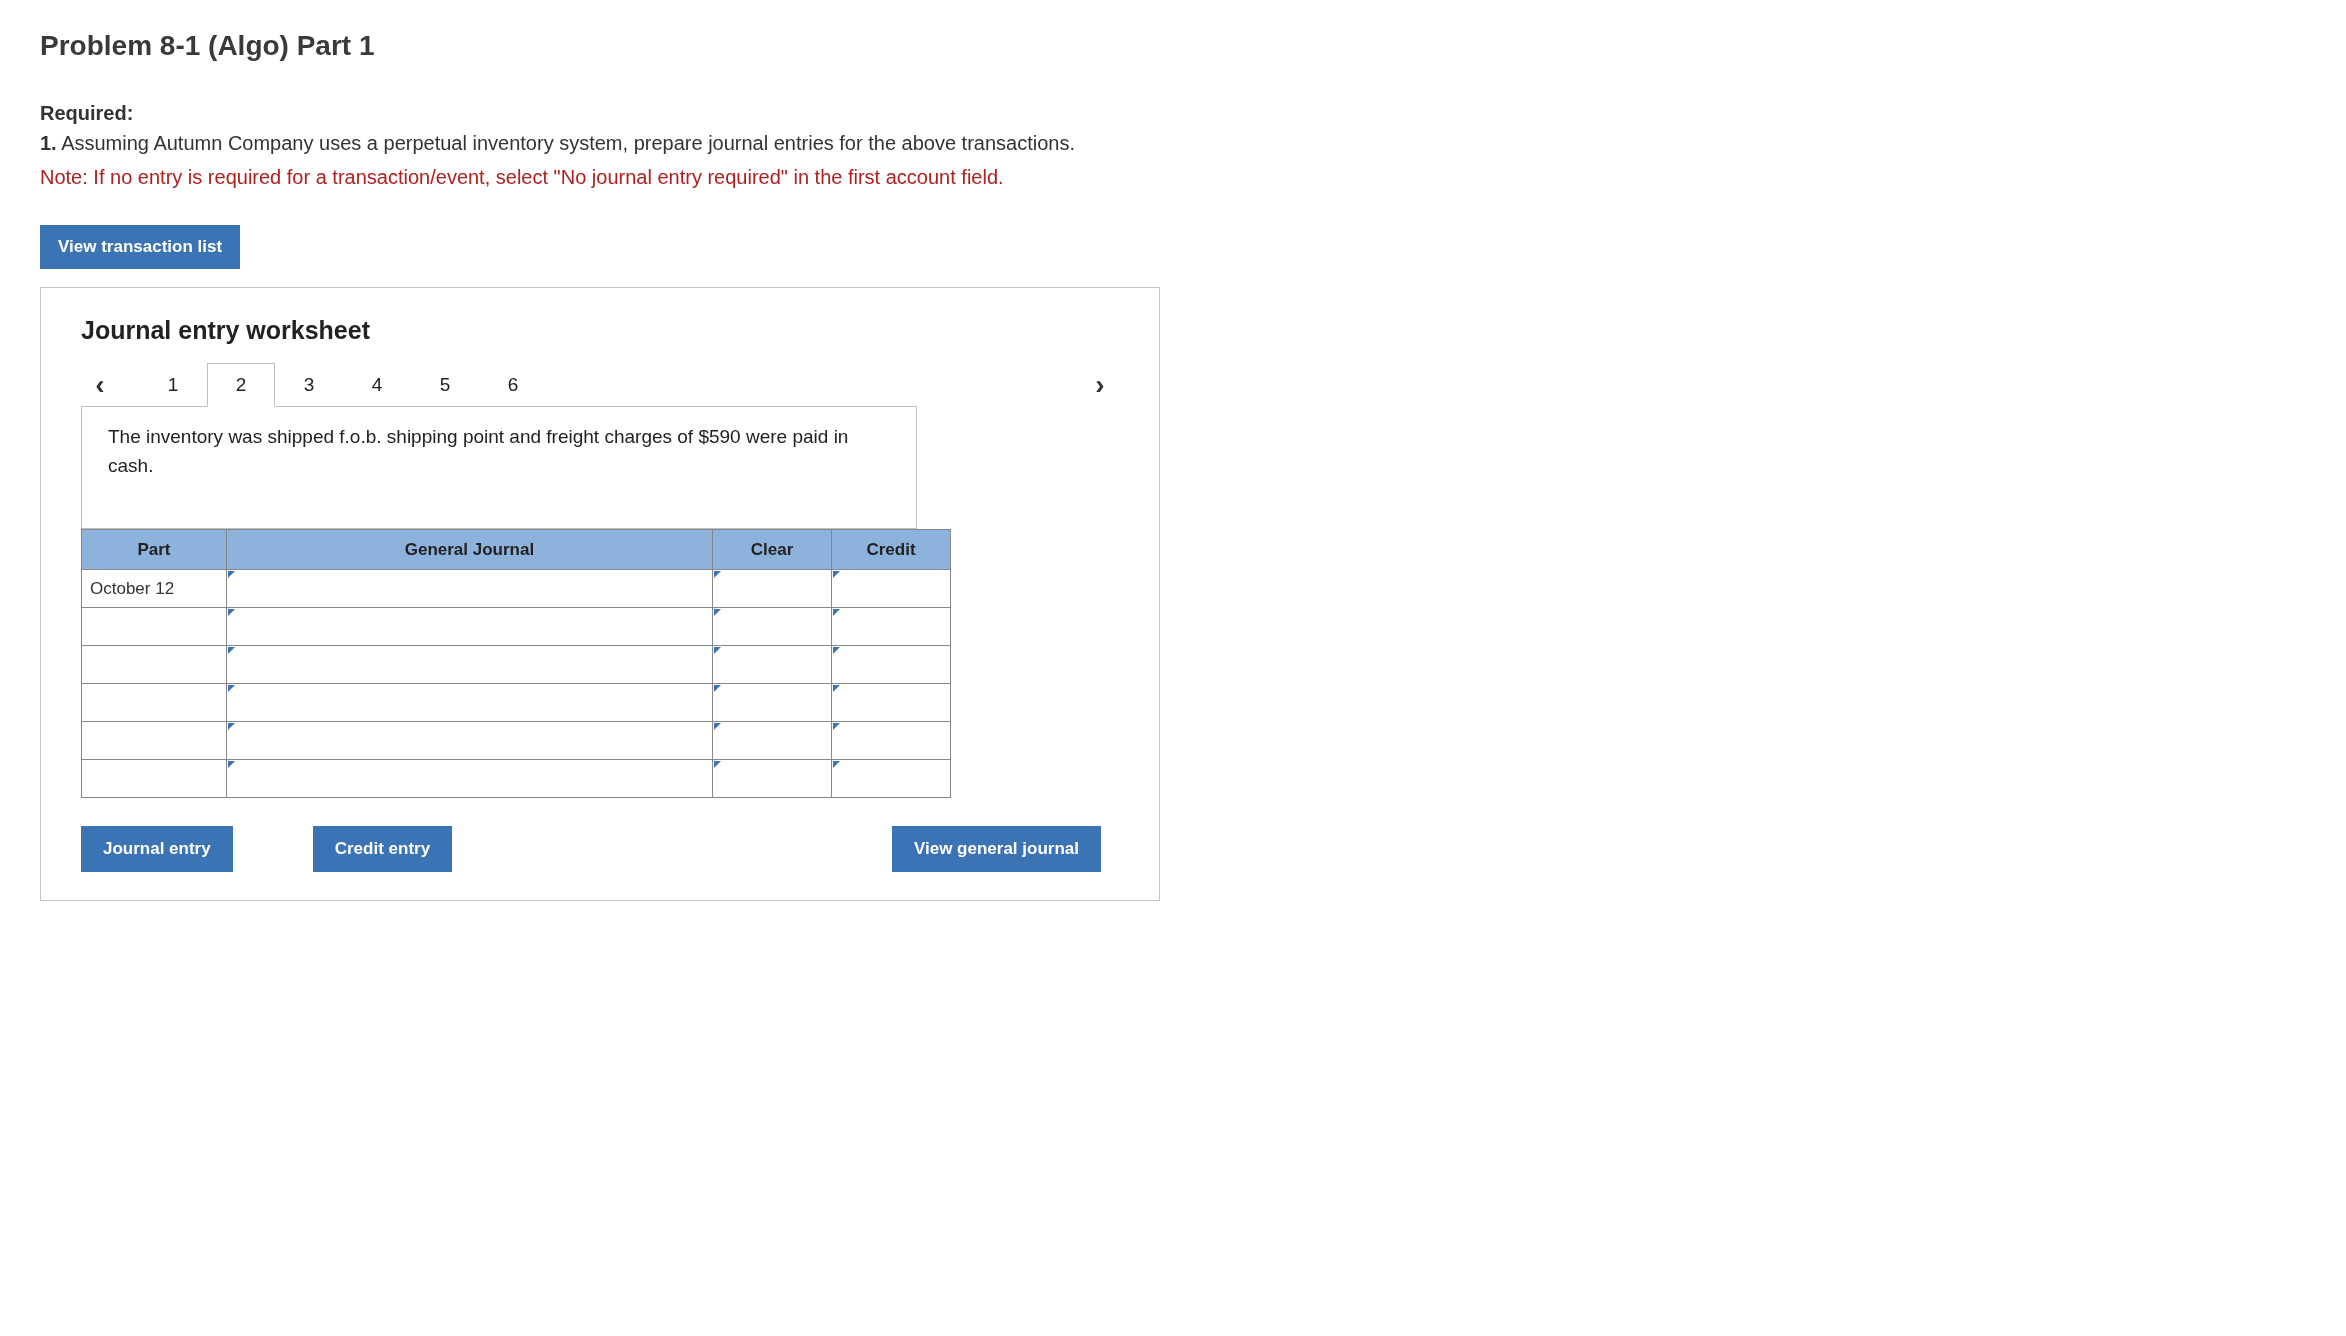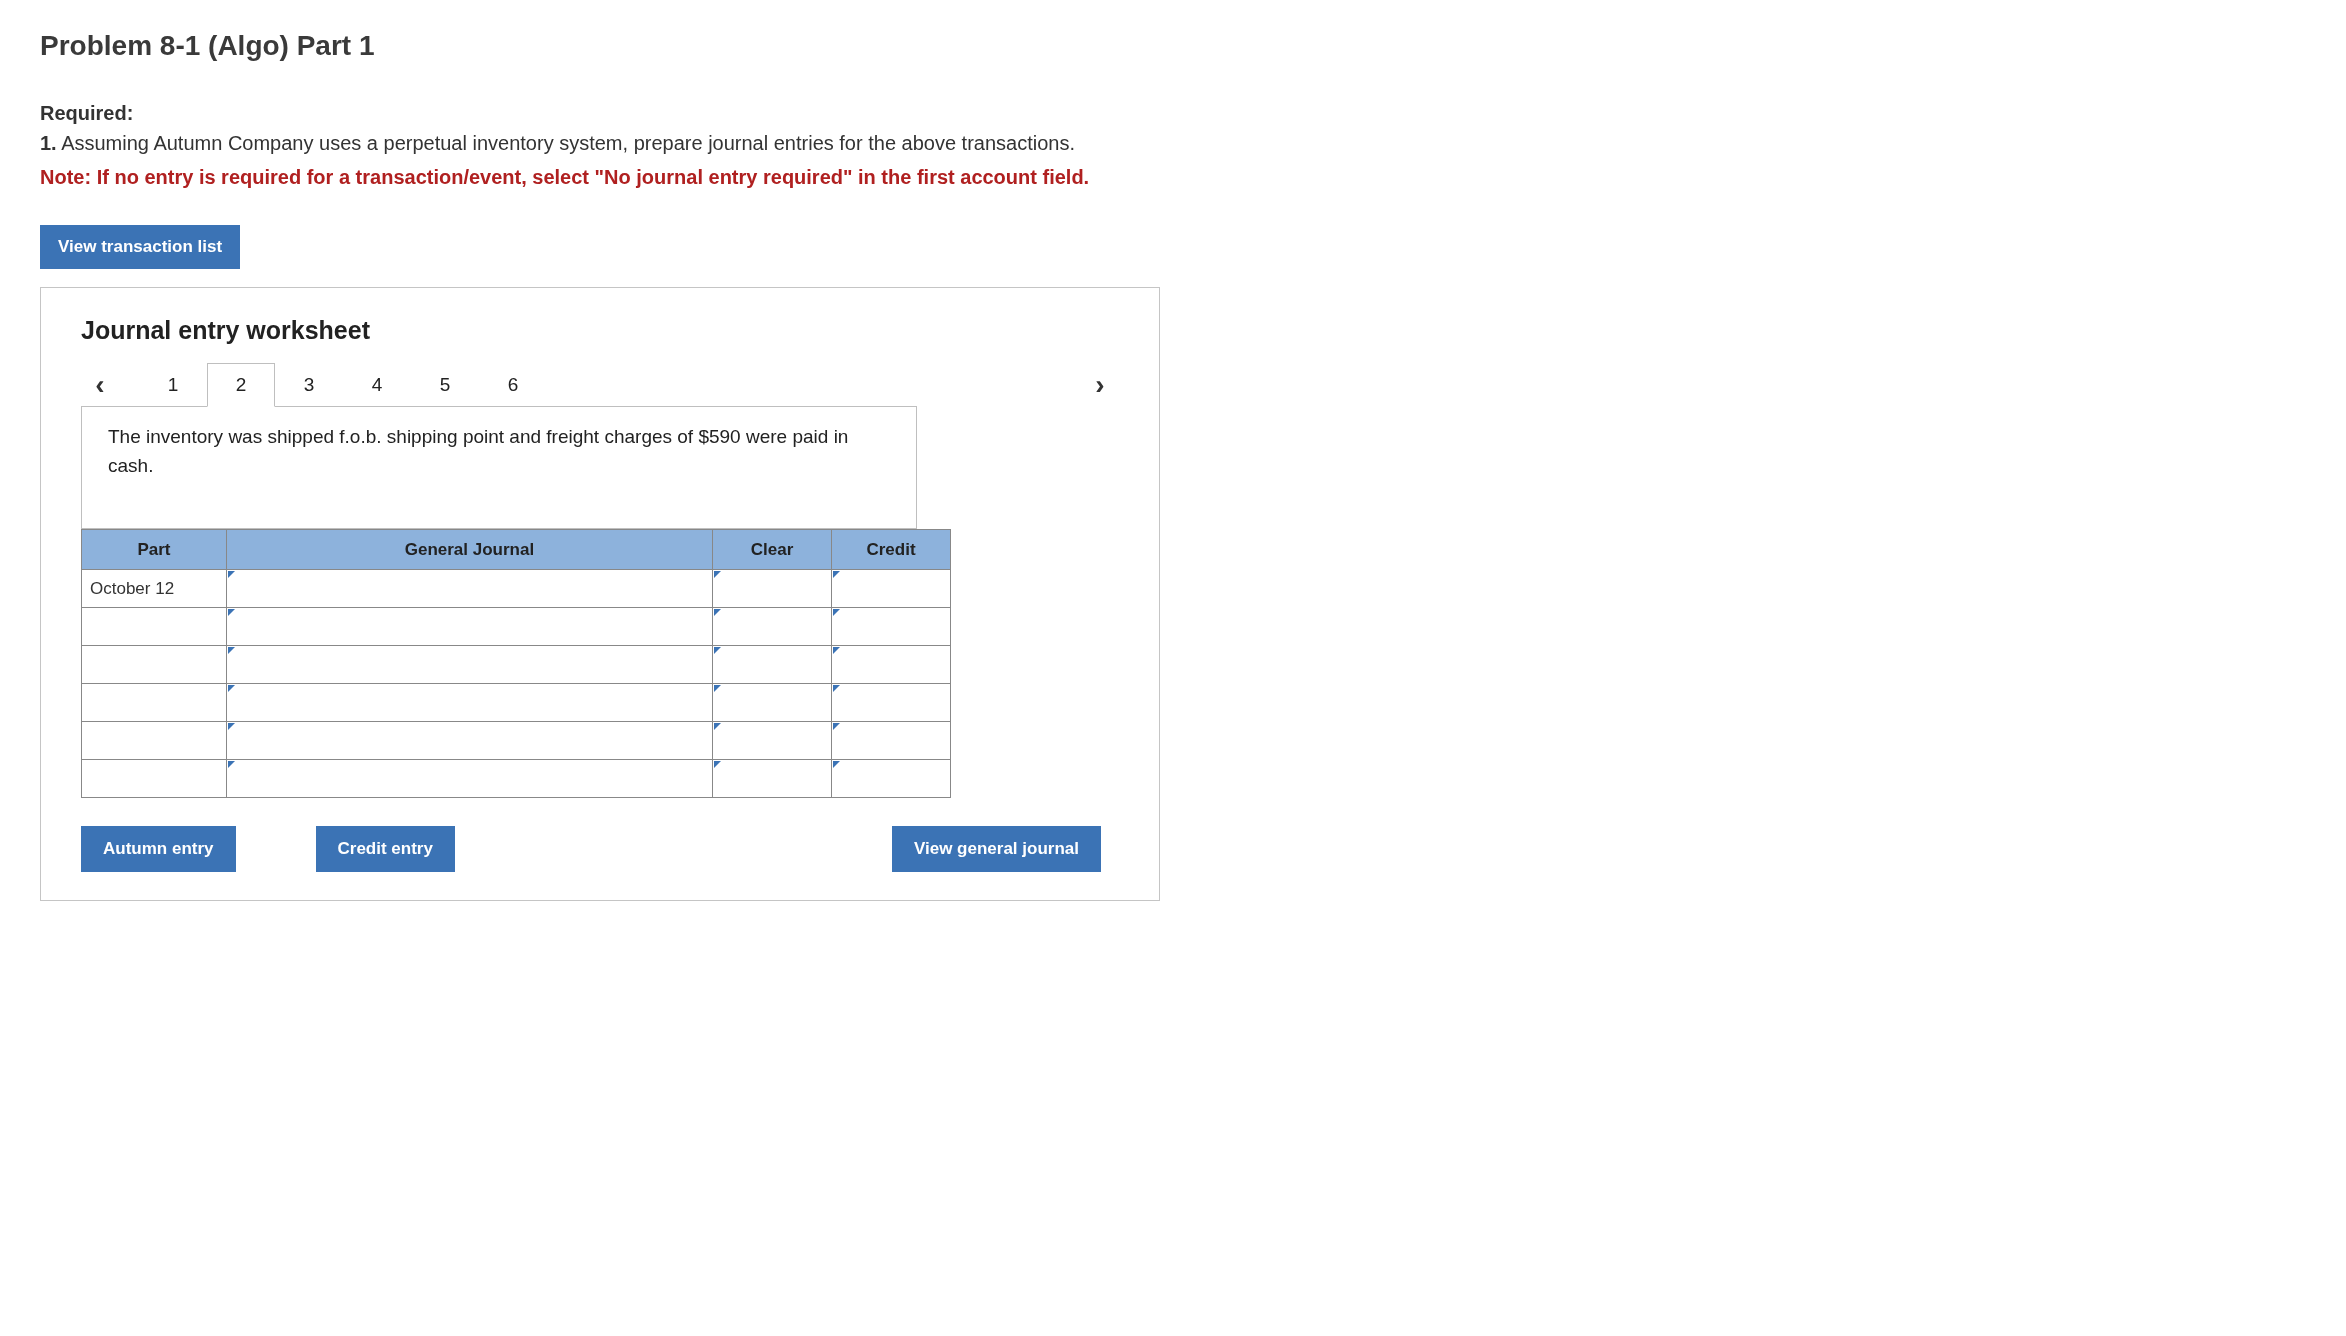--- a/index.html
+++ b/index.html
@@ -21,21 +21,21 @@
     font-weight: 700;
     margin: 0 0 4px 0;
   }
   .instruction-line {
     margin: 0 0 4px 0;
     line-height: 1.4;
   }
   .instruction-line .num { font-weight: 700; }
   .note-red {
     color: #b02020;
-    font-weight: 700;
+    font-weight: 400;
     margin: 9px 0 36px 0;
   }
   .btn-primary {
     background: #3b73b5;
     color: #fff;
     font-weight: 700;
     font-size: 17px;
     padding: 12px 18px;
     border: none;
     cursor: pointer;
@@ -269,21 +269,21 @@
             <span class="tri"></span>
           </td>
           <td class="col-credit">
             <span class="tri"></span>
           </td>
         </tr>
       </tbody>
   </table>
 
   <div class="bottom-btn-row">
-    <button class="btn-primary">Autumn entry</button>
+    <button class="btn-primary">Journal entry</button>
     <span class="spacer"></span>
     <button class="btn-primary">Credit entry</button>
     <button class="btn-primary right">View general journal</button>
   </div>
 
 </div>
 
 
 
 

